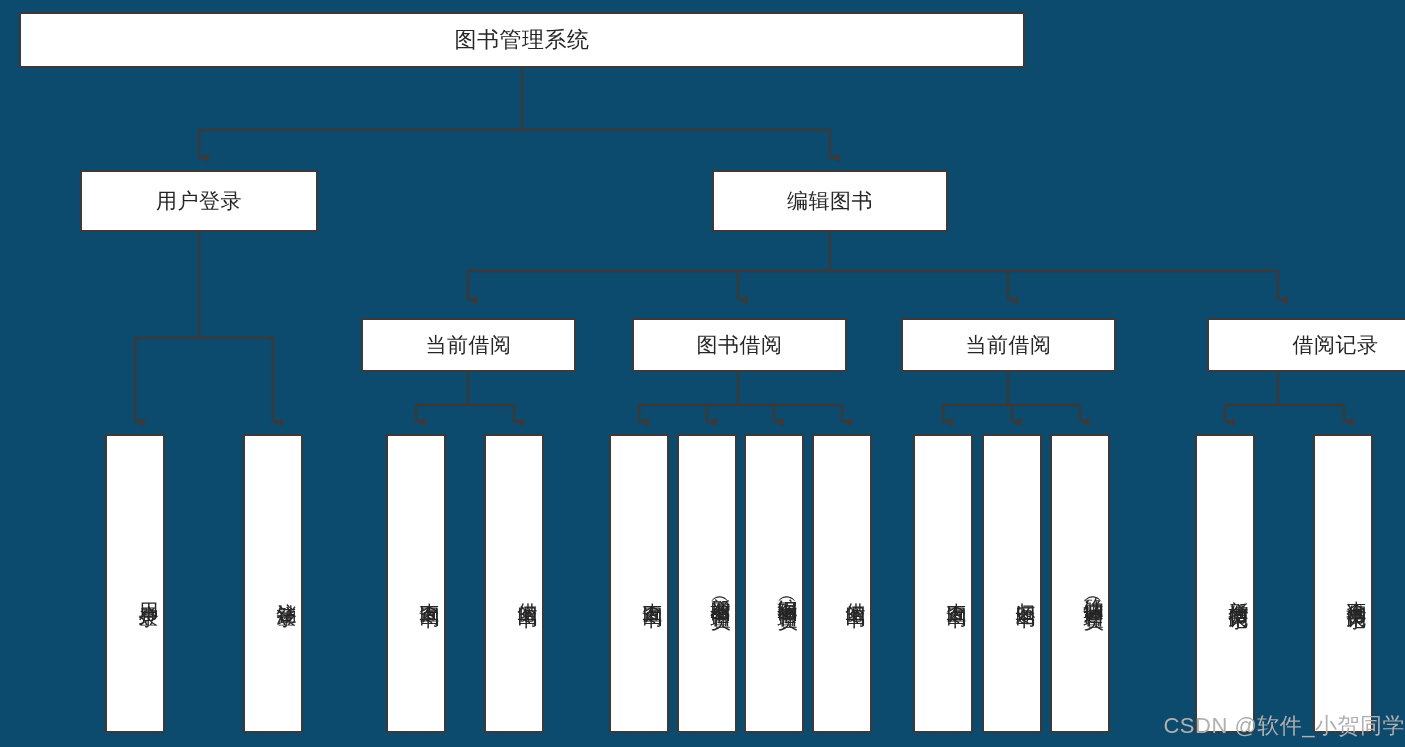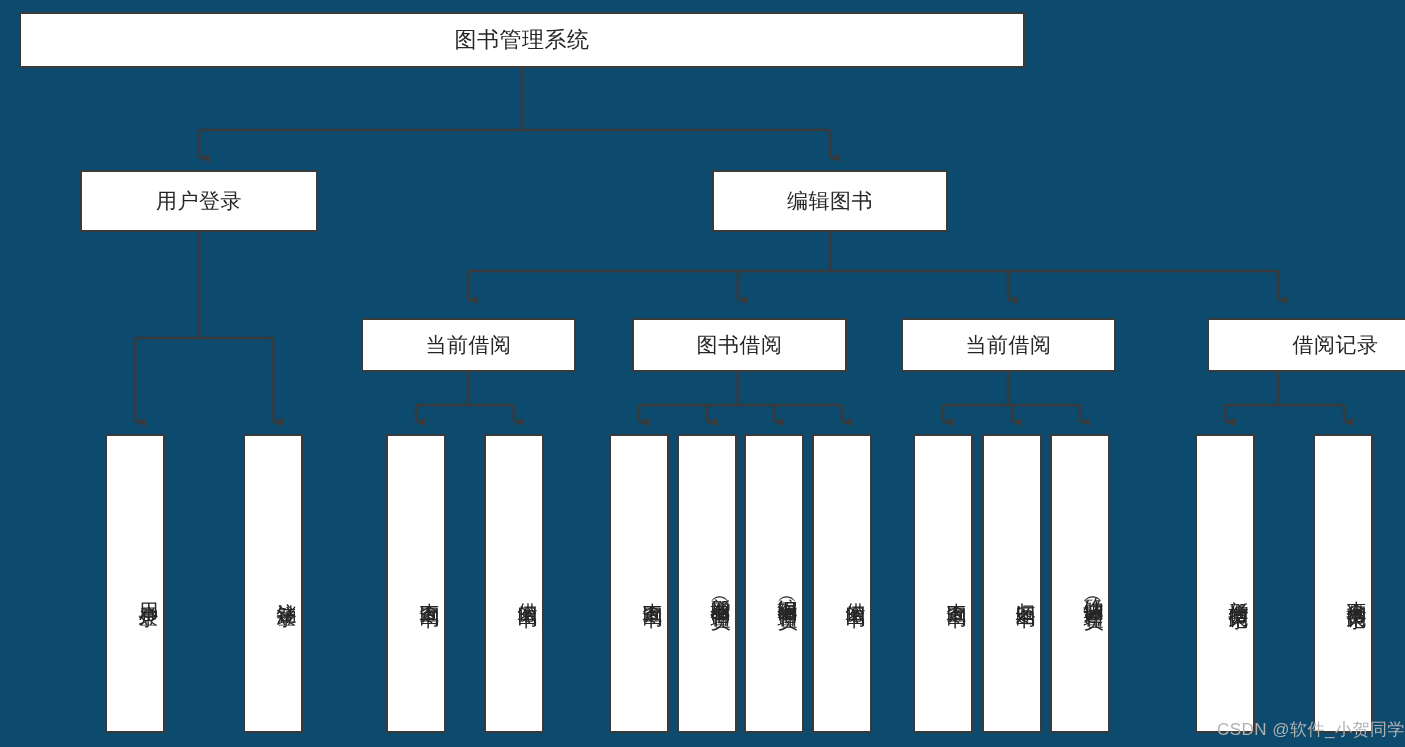--- a/index.html
+++ b/index.html
@@ -56,21 +56,21 @@
     white-space: normal;
   }
   .node-v > span {
     writing-mode: vertical-rl;
     text-orientation: upright;
   }
   #watermark {
     position: absolute;
     right: 8px;
     bottom: 6px;
-    font-size: 17px;
+    font-size: 22px;
     color: #b0b0b0;
     letter-spacing: 0.5px;
     white-space: nowrap;
     pointer-events: none;
   }
 </style>
 </head>
 <body>
 
 <div id="diagram-root">

